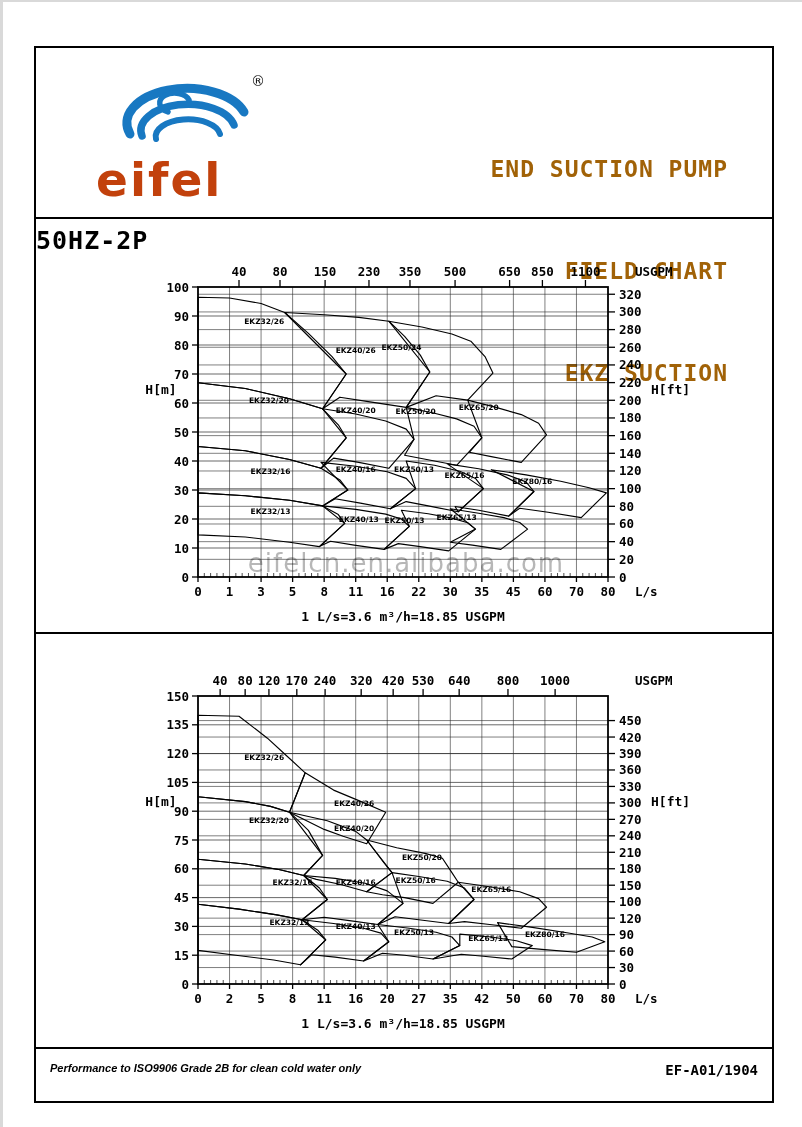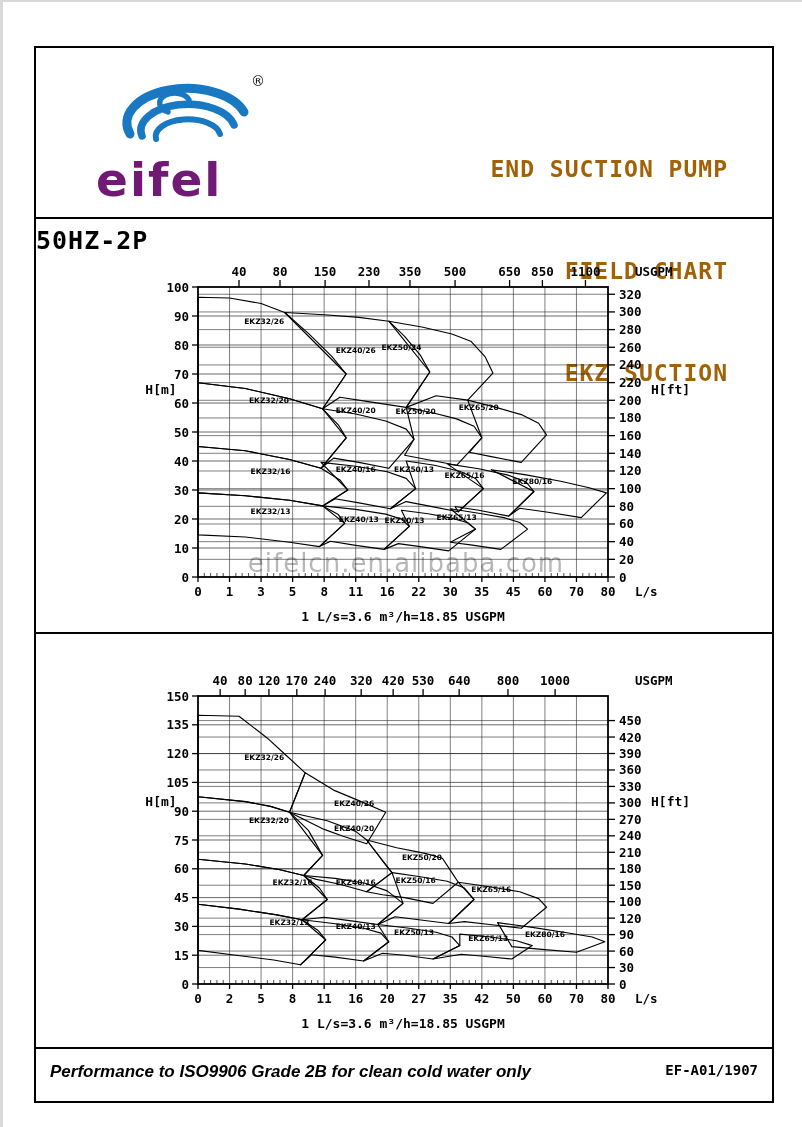--- a/index.html
+++ b/index.html
@@ -11,21 +11,21 @@
   .frame{
     position:absolute;left:31px;top:44px;width:736px;height:1053px;
     border:2px solid #000;background:#fff;
   }
   .divider{position:absolute;left:0;width:100%;border-top:2px solid #000;height:0;}
   #div1{top:169px;} #div2{top:584px;} #div3{top:999px;}
 
   .logo{position:absolute;left:58px;top:22px;width:200px;}
   .logo-text{
     font-family:"DejaVu Sans",sans-serif;font-weight:bold;font-size:47px;
-    letter-spacing:2px;color:#701a75;margin-top:-4px;margin-left:2px;
+    letter-spacing:2px;color:#c2410c;margin-top:-4px;margin-left:2px;
   }
   .hdr{
     position:absolute;right:44px;top:36px;text-align:right;
     font-family:"DejaVu Sans Mono",monospace;font-weight:bold;
     font-size:23px;line-height:34px;letter-spacing:1px;color:#a16207;white-space:pre;
   }
   .ctitle{
     position:absolute;left:0;width:100%;text-align:left;
     font-family:"DejaVu Sans Mono",monospace;font-weight:bold;
     font-size:25px;letter-spacing:1px;
@@ -33,21 +33,21 @@
   #ctitle1{top:178px;} #ctitle2{top:592px;}
   .chart-svg{position:absolute;left:7px;}
   #chart1{top:206px;} #chart2{top:618px;}
   .wm{
     position:absolute;left:150px;top:500px;width:440px;text-align:center;
     font-size:26px;letter-spacing:1px;color:#000;opacity:.28;
     font-family:"DejaVu Sans",sans-serif;pointer-events:none;
   }
   .fnote{
     position:absolute;left:14px;top:1014px;
-    font-family:"Liberation Sans",sans-serif;font-style:italic;font-weight:bold;font-size:17px;
+    font-family:"Liberation Sans",sans-serif;font-style:italic;font-weight:bold;font-size:11px;
   }
   .fcode{
     position:absolute;right:14px;top:1014px;
     font-family:"DejaVu Sans Mono",monospace;font-weight:bold;font-size:14px;
   }
 </style>
 </head>
 <body>
 
 <div class="frame">
@@ -534,14 +534,14 @@
       <path d="M416.8,268.1 L448.3,271.0 L473.5,274.8 L489.3,279.6 L468.8,293.0 L440.4,290.2 L418.3,288.2 L390.0,293.0 L416.8,279.6 Z" fill="none" stroke="#000" stroke-width="1.15" stroke-linejoin="round"></path>
       <text x="445.15384615384613" y="275.38" text-anchor="middle" font-family="DejaVu Sans, sans-serif" font-weight="bold" font-size="7.5">EKZ65/13</text>
       <path d="M454.6,256.6 L489.3,261.4 L520.8,266.2 L549.2,271.0 L561.8,275.8 L533.5,286.3 L498.8,283.4 L468.8,280.6 Z" fill="none" stroke="#000" stroke-width="1.15" stroke-linejoin="round"></path>
       <text x="501.9230769230769" y="270.58" text-anchor="middle" font-family="DejaVu Sans, sans-serif" font-weight="bold" font-size="7.5">EKZ80/16</text>
       <text x="360" y="362" text-anchor="middle" font-family="DejaVu Sans Mono, monospace" font-weight="bold" font-size="13">1 L/s=3.6 m³/h=18.85 USGPM</text>
     </svg>
 
   <div class="divider" id="div3"></div>
 
   <div class="fnote">Performance to ISO9906 Grade 2B for clean cold water only</div>
-  <div class="fcode">EF-A01/1907</div>
+  <div class="fcode">EF-A01/1904</div>
 </div>
 
 </body></html>

